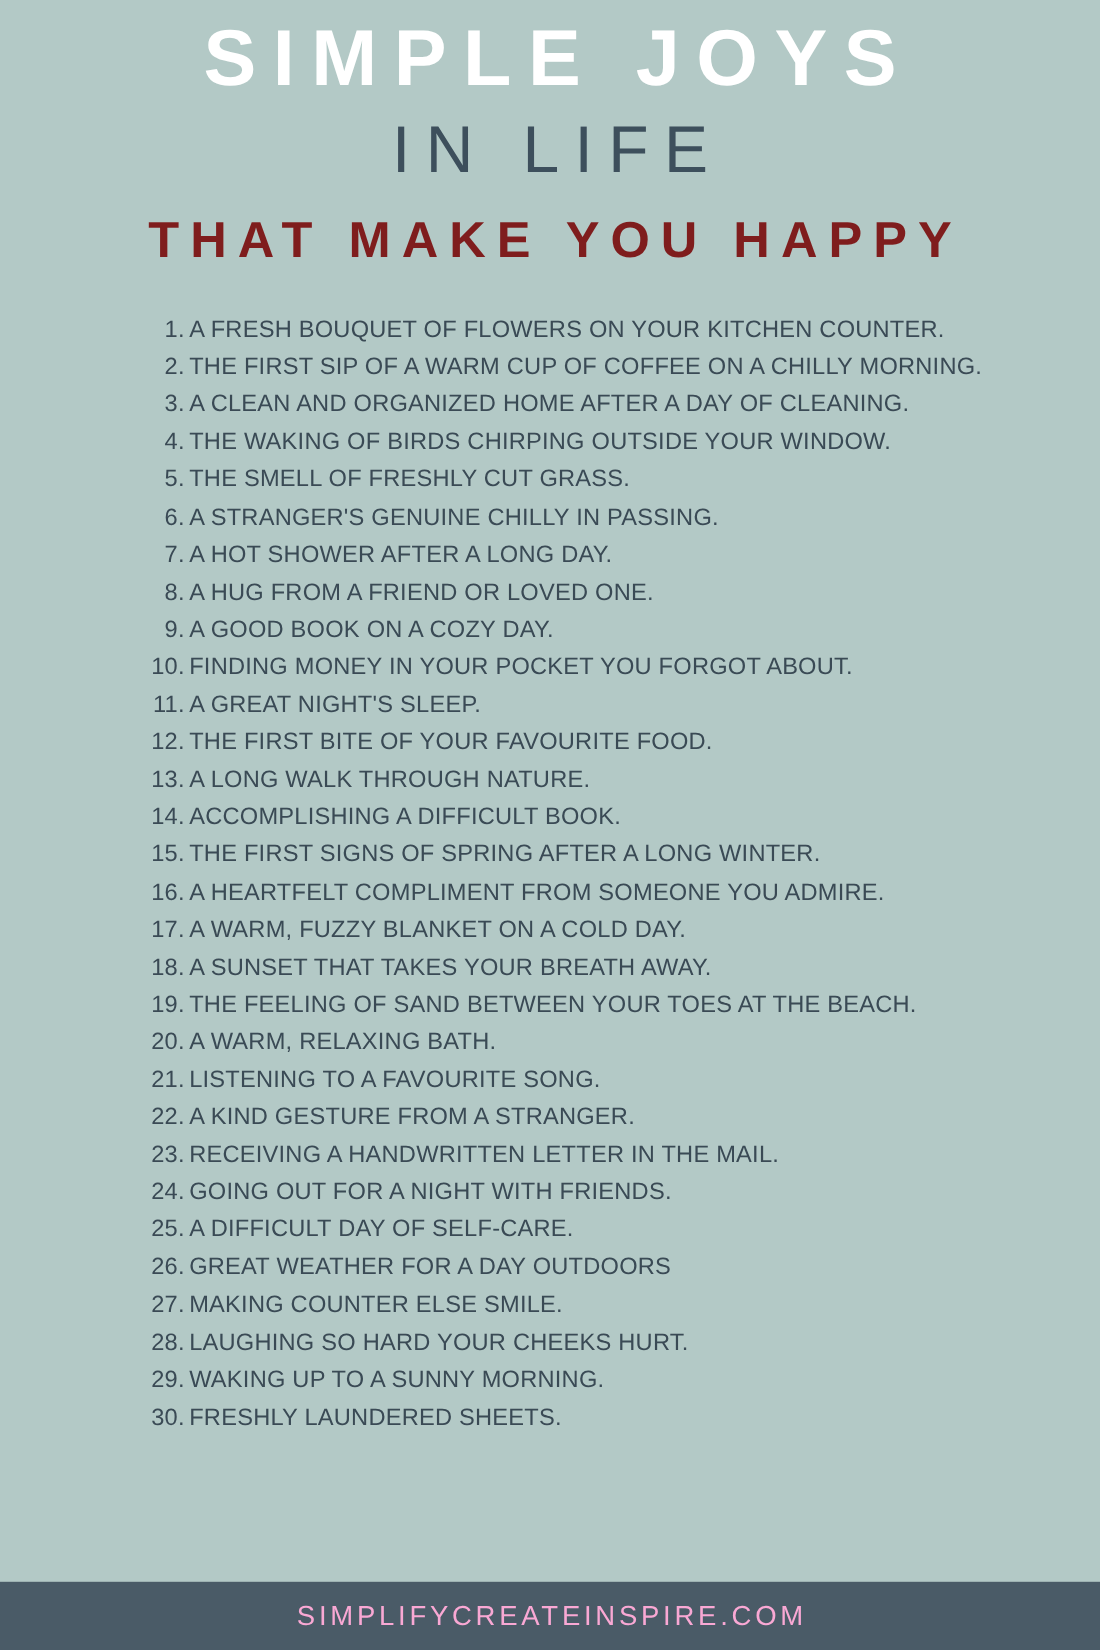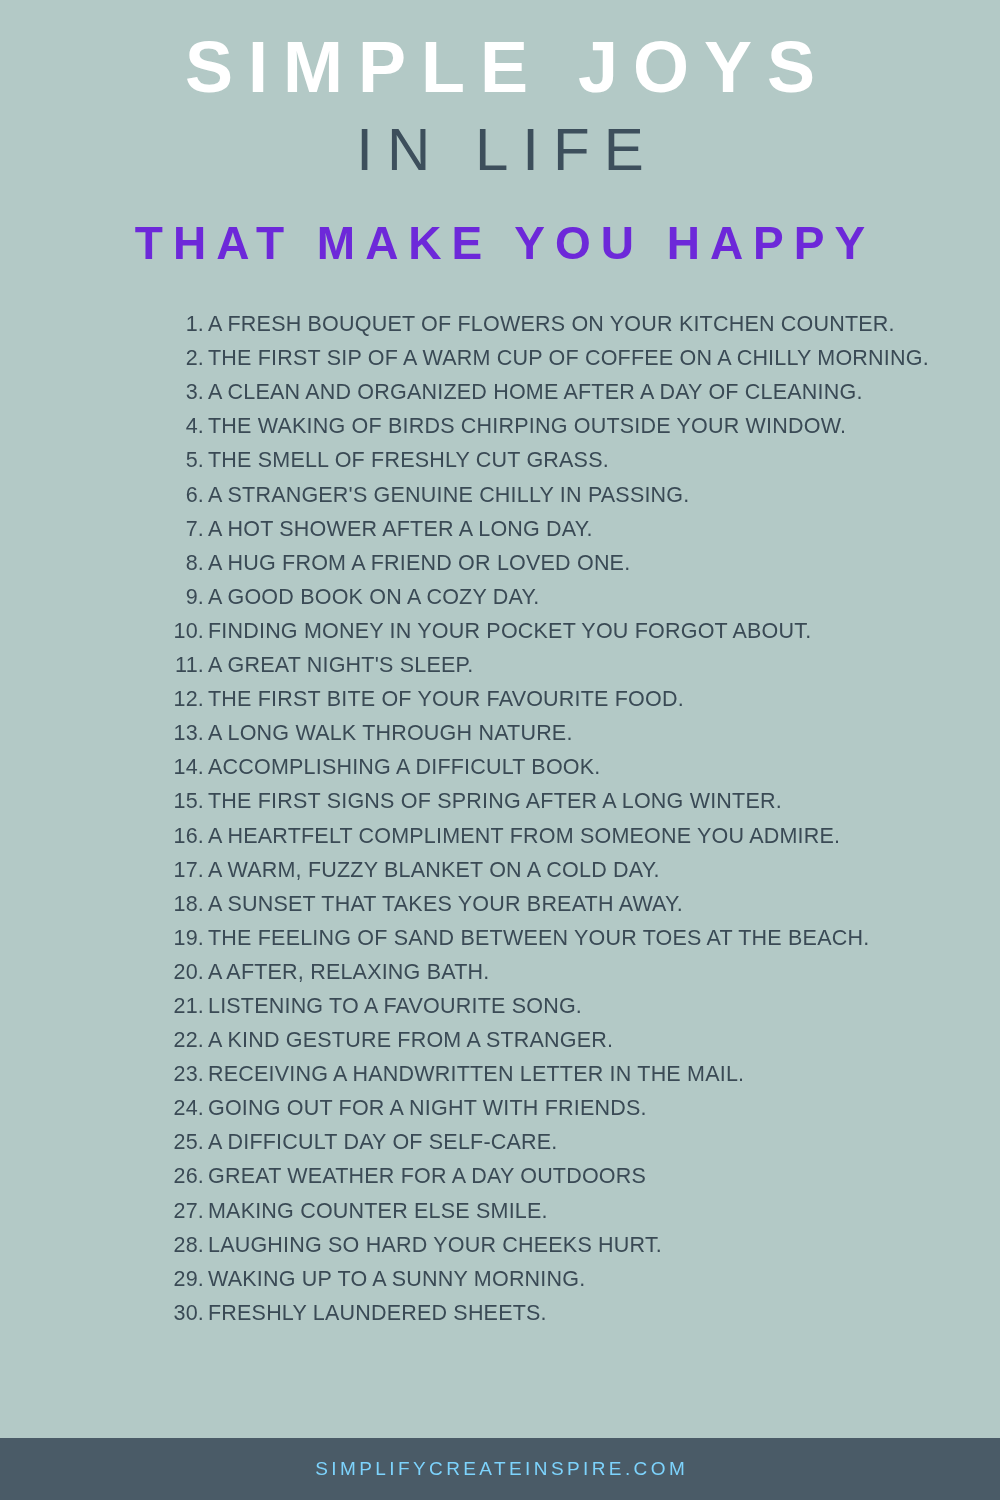--- a/index.html
+++ b/index.html
@@ -15,21 +15,21 @@
   }
   .poster {
     position: relative;
     width: 1000px;
     height: 1500px;
     background: #b3c9c6;
     display: flex;
     flex-direction: column;
   }
   .header {
-    padding-top: 30px;
+    padding-top: 16px;
     text-align: center;
   }
   .title-line1 {
     font-size: 72px;
     font-weight: 700;
     letter-spacing: 15px;
     color: #ffffff;
     line-height: 1.05;
     text-indent: 15px;
   }
@@ -39,64 +39,63 @@
     letter-spacing: 14px;
     color: #3d4f5c;
     line-height: 1.25;
     margin-top: 6px;
     text-indent: 14px;
   }
   .title-line3 {
     font-size: 46px;
     font-weight: 700;
     letter-spacing: 10px;
-    color: #6d28d9;
+    color: #7f1d1d;
     line-height: 1.25;
-    margin-top: 28px;
+    margin-top: 17px;
     text-indent: 10px;
   }
   .list-wrap {
     flex: 1;
     padding: 42px 64px 0 64px;
   }
   ol.joys {
     margin: 0;
     padding: 0 0 0 108px;
     list-style: none;
     counter-reset: joy;
   }
   ol.joys li {
     counter-increment: joy;
     position: relative;
     color: #3a4a55;
     font-size: 21.5px;
     line-height: 1.0;
     padding: 0 0 12.6px 0;
     letter-spacing: 0.2px;
-    margin-left: 36px;
   }
   ol.joys li::before {
     content: counter(joy) ".";
     position: absolute;
     left: -44px;
     width: 40px;
     text-align: right;
     color: #3a4a55;
     font-size: 21.5px;
   }
   .footer {
     height: 62px;
     background: #4a5b67;
     display: flex;
     align-items: center;
     justify-content: center;
   }
   .footer-text {
-    color: #7dd3fc;
-    font-size: 19px;
+    color: #f9a8d4;
+    font-size: 25px;
     letter-spacing: 3.4px;
     text-indent: 3.4px;
     font-weight: 400;
   }
 </style>
 </head>
 <body>
 
 <div class="poster">
 
@@ -120,21 +119,21 @@
       <li>FINDING MONEY IN YOUR POCKET YOU FORGOT ABOUT.</li>
       <li>A GREAT NIGHT'S SLEEP.</li>
       <li>THE FIRST BITE OF YOUR FAVOURITE FOOD.</li>
       <li>A LONG WALK THROUGH NATURE.</li>
       <li>ACCOMPLISHING A DIFFICULT BOOK.</li>
       <li>THE FIRST SIGNS OF SPRING AFTER A LONG WINTER.</li>
       <li>A HEARTFELT COMPLIMENT FROM SOMEONE YOU ADMIRE.</li>
       <li>A WARM, FUZZY BLANKET ON A COLD DAY.</li>
       <li>A SUNSET THAT TAKES YOUR BREATH AWAY.</li>
       <li>THE FEELING OF SAND BETWEEN YOUR TOES AT THE BEACH.</li>
-      <li>A AFTER, RELAXING BATH.</li>
+      <li>A WARM, RELAXING BATH.</li>
       <li>LISTENING TO A FAVOURITE SONG.</li>
       <li>A KIND GESTURE FROM A STRANGER.</li>
       <li>RECEIVING A HANDWRITTEN LETTER IN THE MAIL.</li>
       <li>GOING OUT FOR A NIGHT WITH FRIENDS.</li>
       <li>A DIFFICULT DAY OF SELF-CARE.</li>
       <li>GREAT WEATHER FOR A DAY OUTDOORS</li>
       <li>MAKING COUNTER ELSE SMILE.</li>
       <li>LAUGHING SO HARD YOUR CHEEKS HURT.</li>
       <li>WAKING UP TO A SUNNY MORNING.</li>
       <li>FRESHLY LAUNDERED SHEETS.</li>

